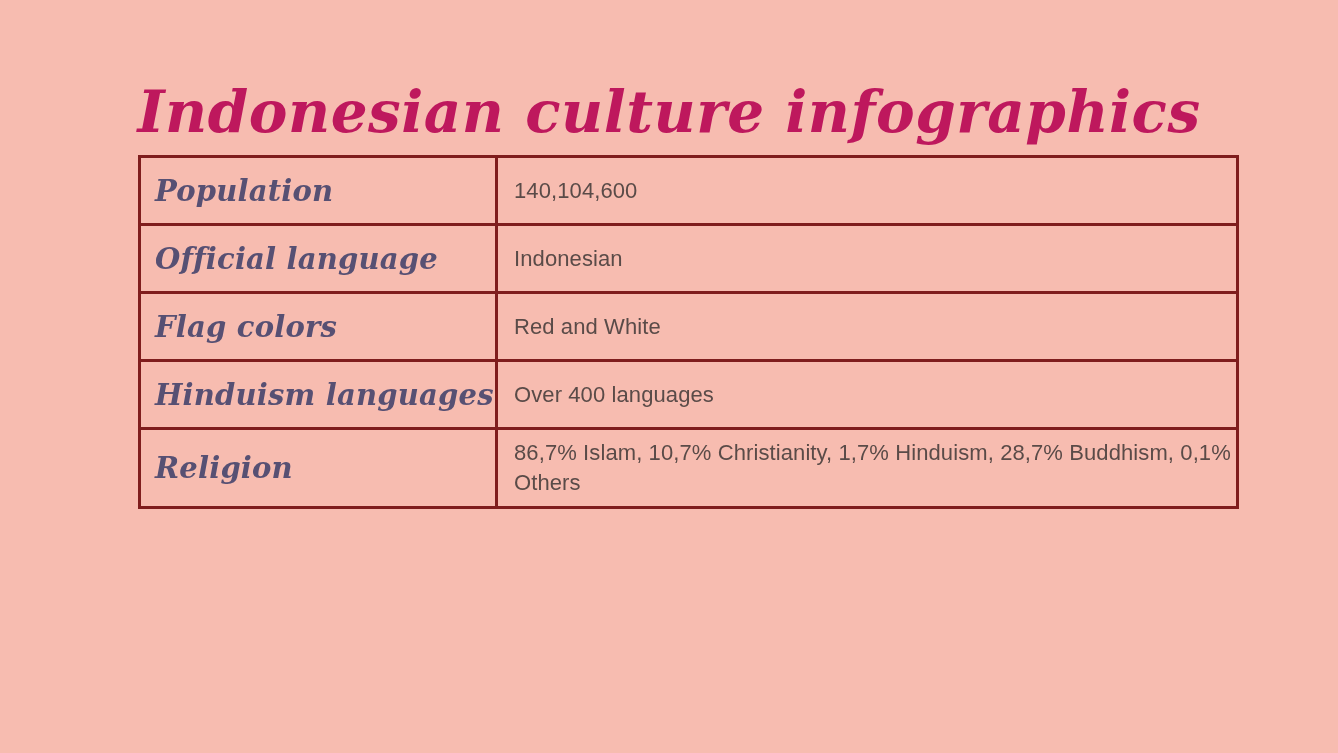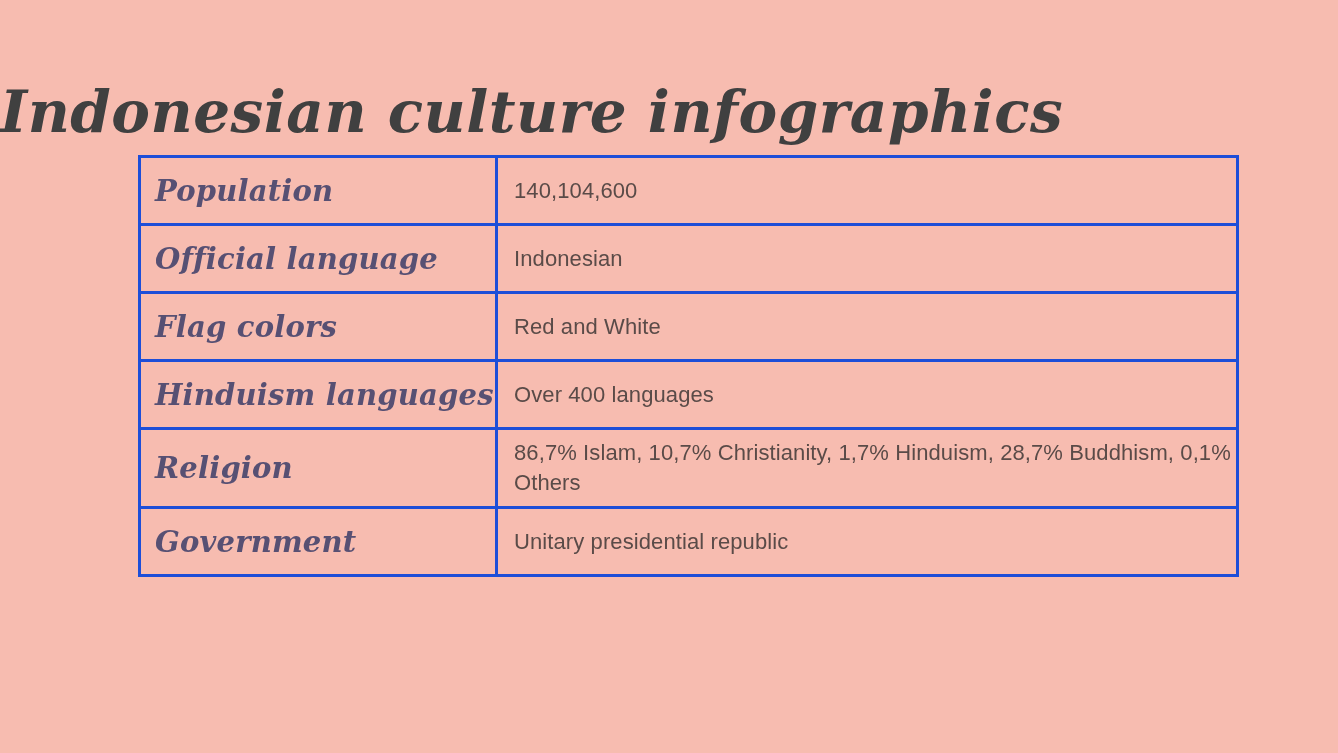--- a/index.html
+++ b/index.html
@@ -20,21 +20,22 @@
     background: #f7bcb0;
     box-sizing: border-box;
   }
 
   
   .title {
     position: absolute;
     left: 0;
     top: 78px;
     width: 1338px;
-    color: #404040;
+    text-align: center;
+    color: #be185d;
     font-family: "DejaVu Serif", serif;
     font-weight: bold;
     font-style: italic;
     font-size: 58px;
     line-height: 68px;
     letter-spacing: 0.5px;
     white-space: nowrap;
   }
 
   
@@ -43,21 +44,21 @@
     left: 138px;
     top: 155px;
     width: 1062px;
     border-collapse: collapse;
     table-layout: fixed;
   }
   .info-table tr {
     background: transparent;
   }
   .info-table td {
-    border: 3px solid #1d4ed8;
+    border: 3px solid #7f1d1d;
     padding: 0 0 0 14px;
     vertical-align: middle;
     background: transparent;
   }
   .col-label {
     width: 340px;
   }
   .col-value {
     width: 722px;
     padding-left: 16px !important;
@@ -127,24 +128,16 @@
         </td>
       </tr>
       <tr class="row-tall">
         <td class="col-label">
           <div class="label-text">Religion</div>
         </td>
         <td class="col-value">
           <div class="value-text">86,7% Islam, 10,7% Christianity, 1,7% Hinduism, 28,7% Buddhism, 0,1% Others</div>
         </td>
       </tr>
-      <tr class="row-std">
-        <td class="col-label">
-          <div class="label-text">Government</div>
-        </td>
-        <td class="col-value">
-          <div class="value-text">Unitary presidential republic</div>
-        </td>
-      </tr>
     </tbody>
   </table>
 
 </div>
 
 </body></html>

